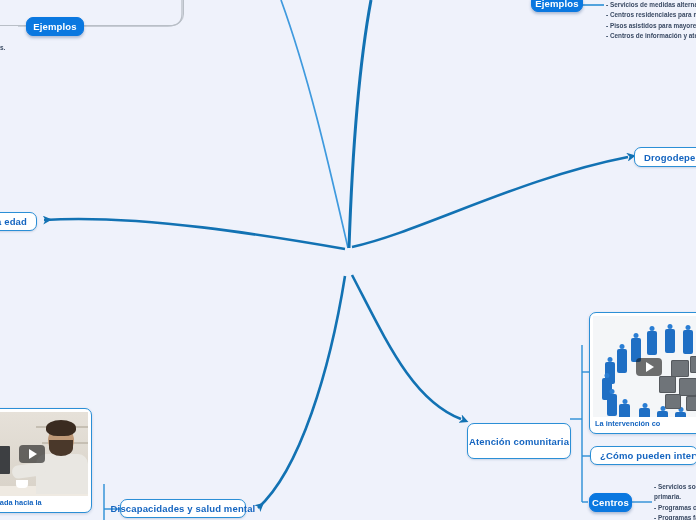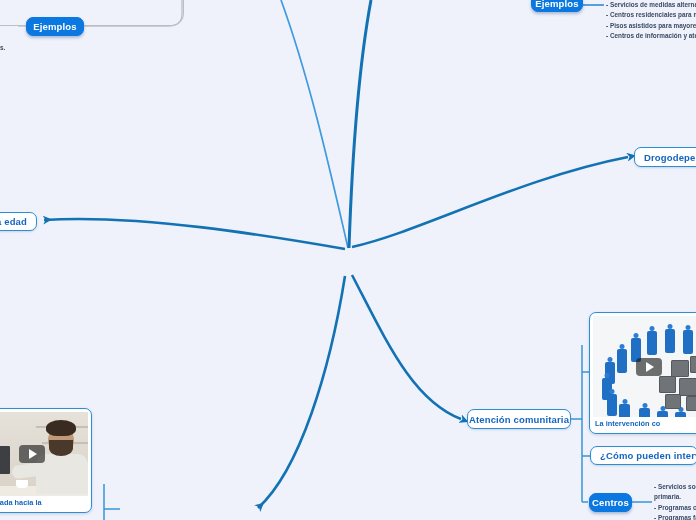--- a/index.html
+++ b/index.html
@@ -178,34 +178,35 @@
     <div>- Centros residenciales para muj</div>
     <div>- Pisos asistidos para mayores d</div>
     <div>- Centros de información y atenc</div>
   </div>
 
   <div class="pill" style="left:634px;top:147px;width:80px;height:20px;justify-content:flex-start;">Drogodependencias</div>
 
   <div class="pill" style="left:-26px;top:212px;width:63px;height:19px;justify-content:flex-end;">a edad</div>
 
 
-  <div class="pill" style="left:467px;top:409px;width:104px;height:20px;">Atención comunitaria</div>
+  <div class="pill" style="left:467px;top:423px;width:104px;height:36px;">Atención comunitaria</div>
 
   <div class="pill" style="left:590px;top:446px;width:108px;height:19px;justify-content:flex-start;">¿Cómo pueden intervenir?</div>
 
   <div class="pill filled" style="left:589px;top:493px;width:43px;height:19px;">Centros</div>
 
   <div class="bullets" style="left:654px;top:482px;width:48px;">
     <div>- Servicios soci</div>
     <div>primaria.</div>
     <div>- Programas co</div>
     <div>- Programas fa</div>
 
   </div>
 
+  <div class="pill" style="left:120px;top:499px;width:126px;height:19px;">Discapacidades y salud mental</div>
 
   <div class="media" style="left:589px;top:312px;width:120px;height:122px;">
     <div class="thumb">
       <div class="art-comm">
 
         <div class="fig" style="left:12px;top:46px;width:10px;height:22px;">
             <i class="head"></i>
           </div>
         <div class="fig" style="left:9px;top:62px;width:10px;height:22px;">
             <i class="head"></i>

